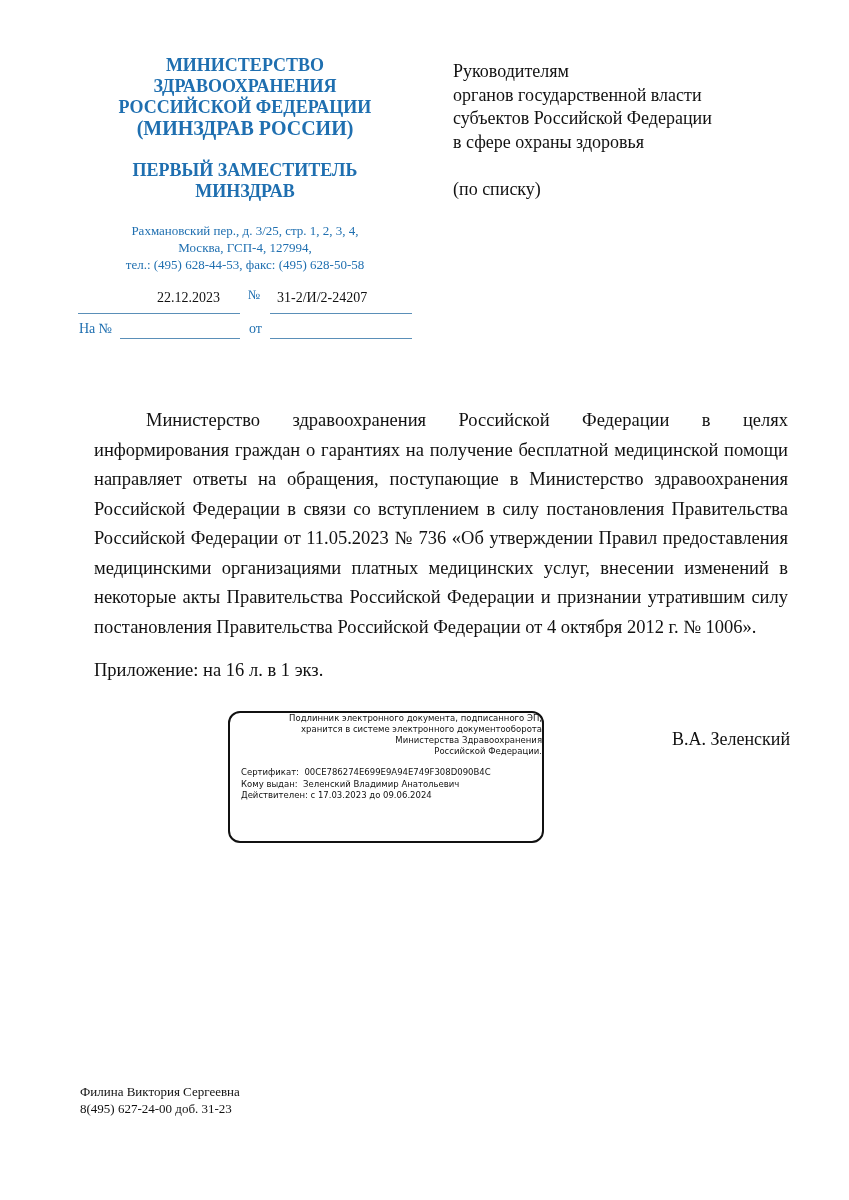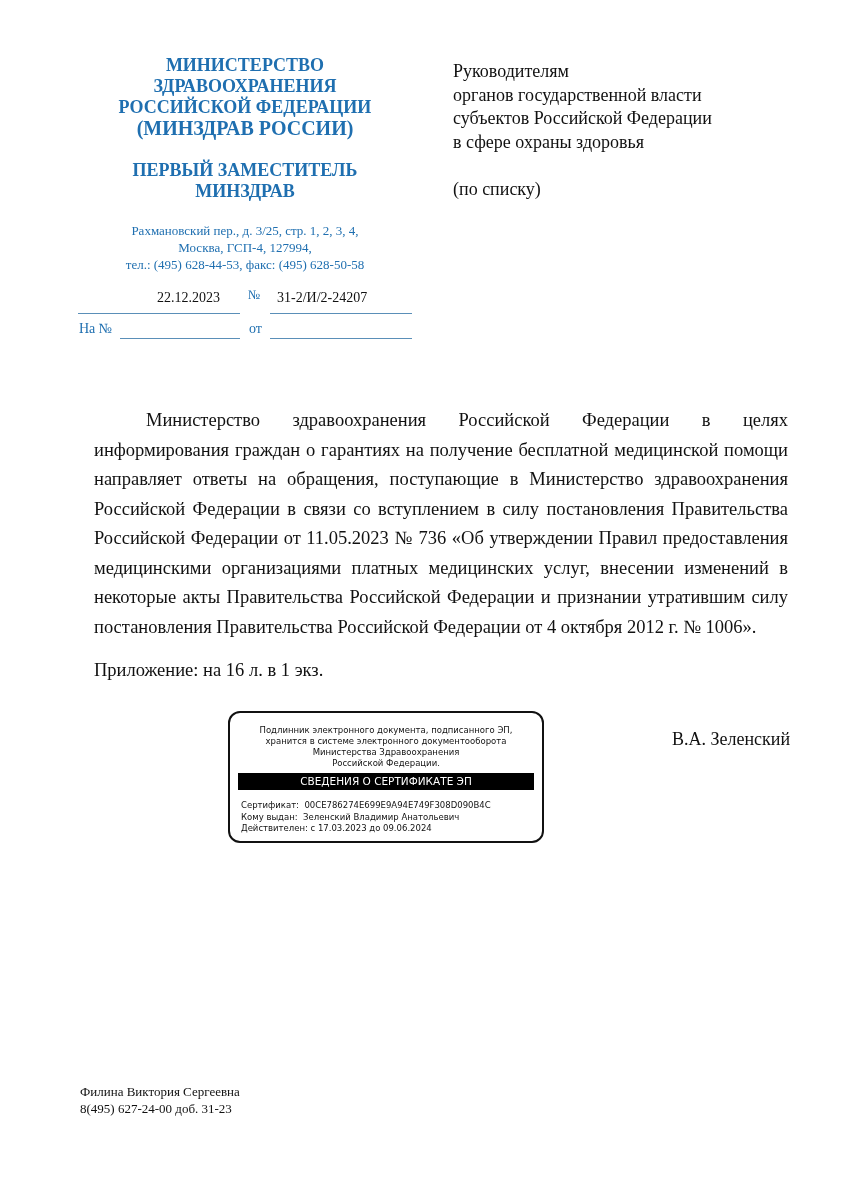--- a/index.html
+++ b/index.html
@@ -29,21 +29,21 @@
       font-size: 18.5px; line-height: 29.5px; text-align: justify;
     }
     .body-text p { margin: 14px; }
     .body-text .indent { text-indent: 52px; }
     .stamp {
       position: absolute; left: 228px; top: 711px; width: 312px; height: 128px;
       border: 2.5px solid #111; border-radius: 12px;
       font-family: "DejaVu Sans", sans-serif;
     }
     .stamp-top {
-      text-align: center; font-size: 8.5px; line-height: 11px; margin-top: 12px;
+      text-align: right; font-size: 8.5px; line-height: 11px; margin-top: 0;
     }
     .stamp-bar {
       background: #000; color: #fff; text-align: center; font-size: 10.5px;
       line-height: 17px; margin: 4px 8px 0 8px;
     }
     .stamp-info {
       font-size: 8.5px; line-height: 11.5px; margin: 10px 0 0 11px;
     }
     .signer {
       position: absolute; left: 672px; top: 729px; font-size: 18px;
@@ -100,21 +100,20 @@
   <p>Приложение: на 16 л. в 1 экз.</p>
 </div>
 
 <div class="stamp">
   <div class="stamp-top">
     <div>Подлинник электронного документа, подписанного ЭП,</div>
     <div>хранится в системе электронного документооборота</div>
     <div>Министерства Здравоохранения</div>
     <div>Российской Федерации.</div>
   </div>
-  <div class="stamp-bar">СВЕДЕНИЯ О СЕРТИФИКАТЕ ЭП</div>
   <div class="stamp-info">
     <div>
       <span>Сертификат:</span>&nbsp;
       <span>00CE786274E699E9A94E749F308D090B4C</span>
     </div>
     <div>
       <span>Кому выдан:</span>&nbsp;
       <span>Зеленский Владимир Анатольевич</span>
     </div>
     <div>

